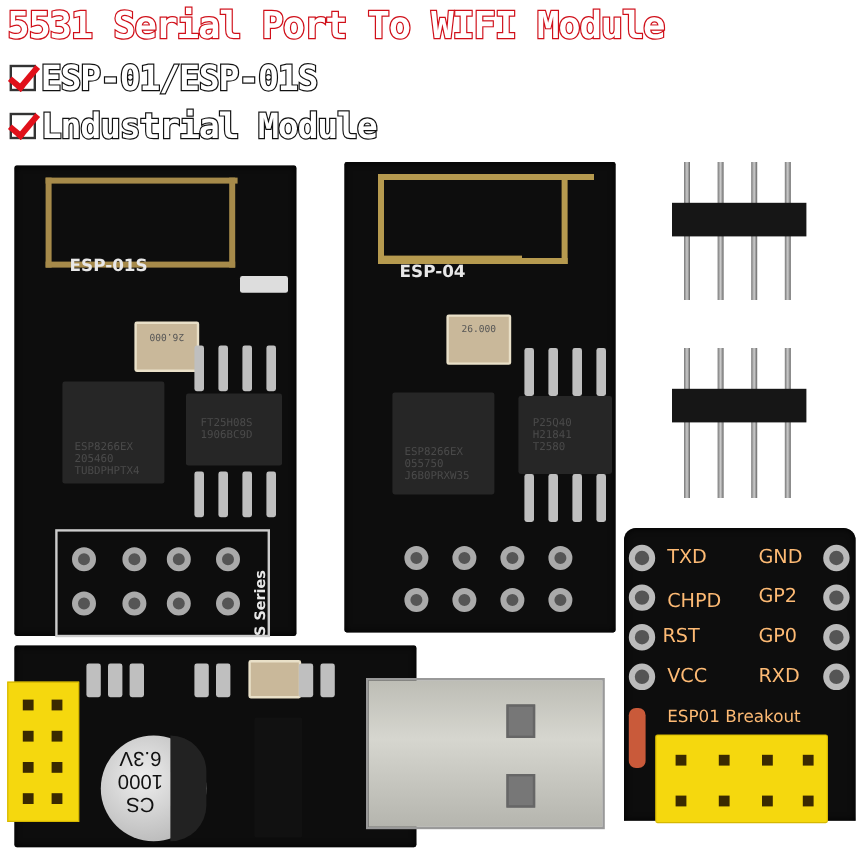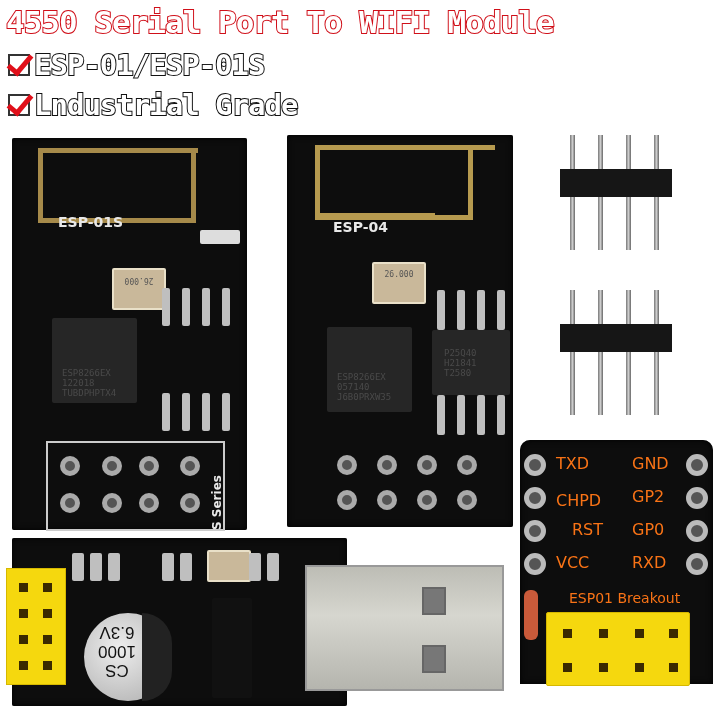--- a/index.html
+++ b/index.html
@@ -17,49 +17,55 @@
   .silk{color:#e8e8e8;font-family:"DejaVu Sans",sans-serif;font-weight:bold;}
   .chip{background:#262626;border-radius:2px;}
   .pad{background:#bfbfbf;border-radius:2px;}
   .hole{width:20px;height:20px;border-radius:50%;background:#555;border:5px solid #aaa;box-sizing:border-box;}
   .crystal{background:#c9b89a;border:2px solid #e9e0c8;border-radius:2px;}
   .pin{width:5px;background:linear-gradient(90deg,#777,#ccc,#666);}
   .hdr{background:#161616;}
   .yellow{background:#f5d80e;border:1px solid #d6b800;}
   .sq{width:9px;height:9px;background:#3a2a00;}
   .usb{background:linear-gradient(180deg,#bdbdb5,#d6d6cf 40%,#b5b5ae);border:2px solid #999;}
-  .bo-lbl{color:#f97316;font-family:"DejaVu Sans",sans-serif;font-size:16px;}
+  .bo-lbl{color:#fdba74;font-family:"DejaVu Sans",sans-serif;font-size:16px;}
   .cap{border-radius:50%;background:radial-gradient(circle at 40% 40%,#eee,#aaa);}
 </style>
 </head>
 <body>
 
-<div class="abs headline">4550 Serial Port To WIFI Module</div>
+<div class="abs headline">5531 Serial Port To WIFI Module</div>
 <div class="abs feat" style="top:48px;">
   <span class="chk"></span>
   <span>ESP-01/ESP-01S</span>
 </div>
 <div class="abs feat" style="top:88px;">
   <span class="chk"></span>
-  <span>Lndustrial Grade</span>
+  <span>Lndustrial Module</span>
 </div>
 
 <div class="abs pcb" style="left:12px;top:138px;width:235px;height:392px;">
   <div class="abs antenna" style="left:26px;top:10px;width:148px;height:70px;"></div>
   <div class="abs gold" style="left:26px;top:10px;width:160px;height:5px;"></div>
   <div class="abs silk" style="left:46px;top:76px;font-size:14px;">ESP-01S</div>
   <div class="abs pad" style="left:188px;top:92px;width:40px;height:14px;background:#ddd;"></div>
   <div class="abs crystal" style="left:100px;top:130px;width:50px;height:38px;">
     <div style="font-size:8px;color:#555;text-align:center;margin-top:6px;transform:rotate(180deg);">26.000</div>
   </div>
   <div class="abs chip" style="left:40px;top:180px;width:85px;height:85px;">
     <div style="font-size:9px;color:#4a4a4a;margin:50px 0 0 10px;line-height:10px;">
       <div>ESP8266EX</div>
-      <div>122018</div>
+      <div>205460</div>
       <div>TUBDPHPTX4</div>
+    </div>
+  </div>
+  <div class="abs chip" style="left:143px;top:190px;width:80px;height:60px;">
+    <div style="font-size:9px;color:#4a4a4a;margin:20px 0 0 12px;line-height:10px;">
+      <div>FT25H08S</div>
+      <div>1906BC9D</div>
     </div>
   </div>
   <div class="abs pad" style="left:150px;top:150px;width:8px;height:38px;"></div>
   <div class="abs pad" style="left:170px;top:150px;width:8px;height:38px;"></div>
   <div class="abs pad" style="left:190px;top:150px;width:8px;height:38px;"></div>
   <div class="abs pad" style="left:210px;top:150px;width:8px;height:38px;"></div>
   <div class="abs pad" style="left:150px;top:255px;width:8px;height:38px;"></div>
   <div class="abs pad" style="left:170px;top:255px;width:8px;height:38px;"></div>
   <div class="abs pad" style="left:190px;top:255px;width:8px;height:38px;"></div>
   <div class="abs pad" style="left:210px;top:255px;width:8px;height:38px;"></div>
@@ -79,21 +85,21 @@
   <div class="abs antenna" style="left:28px;top:10px;width:148px;height:70px;border-color:#b69a4f;"></div>
   <div class="abs gold" style="left:28px;top:10px;width:180px;height:5px;background:#b69a4f;"></div>
   <div class="abs gold" style="left:28px;top:78px;width:120px;height:5px;background:#b69a4f;"></div>
   <div class="abs silk" style="left:46px;top:84px;font-size:14px;">ESP-04</div>
   <div class="abs crystal" style="left:85px;top:127px;width:50px;height:38px;">
     <div style="font-size:8px;color:#555;text-align:center;margin-top:6px;">26.000</div>
   </div>
   <div class="abs chip" style="left:40px;top:192px;width:85px;height:85px;">
     <div style="font-size:9px;color:#4a4a4a;margin:45px 0 0 10px;line-height:10px;">
       <div>ESP8266EX</div>
-      <div>057140</div>
+      <div>055750</div>
       <div>J6B0PRXW35</div>
     </div>
   </div>
   <div class="abs chip" style="left:145px;top:195px;width:78px;height:65px;">
     <div style="font-size:9px;color:#4a4a4a;margin:18px 0 0 12px;line-height:10px;">
       <div>P25Q40</div>
       <div>H21841</div>
       <div>T2580</div>
     </div>
   </div>
@@ -168,28 +174,28 @@
   <div class="abs hole" style="left:4px;top:14px;width:22px;height:22px;border-color:#bbb;"></div>
   <div class="abs hole" style="left:4px;top:47px;width:22px;height:22px;border-color:#bbb;"></div>
   <div class="abs hole" style="left:4px;top:80px;width:22px;height:22px;border-color:#bbb;"></div>
   <div class="abs hole" style="left:4px;top:113px;width:22px;height:22px;border-color:#bbb;"></div>
   <div class="abs hole" style="left:166px;top:14px;width:22px;height:22px;border-color:#bbb;"></div>
   <div class="abs hole" style="left:166px;top:47px;width:22px;height:22px;border-color:#bbb;"></div>
   <div class="abs hole" style="left:166px;top:80px;width:22px;height:22px;border-color:#bbb;"></div>
   <div class="abs hole" style="left:166px;top:113px;width:22px;height:22px;border-color:#bbb;"></div>
   <div class="abs bo-lbl" style="left:36px;top:14px;">TXD</div>
   <div class="abs bo-lbl" style="left:36px;top:51px;">CHPD</div>
-  <div class="abs bo-lbl" style="left:52px;top:80px;">RST</div>
+  <div class="abs bo-lbl" style="left:32px;top:80px;">RST</div>
   <div class="abs bo-lbl" style="left:36px;top:113px;">VCC</div>
   <div class="abs bo-lbl" style="left:112px;top:14px;">GND</div>
   <div class="abs bo-lbl" style="left:112px;top:47px;">GP2</div>
   <div class="abs bo-lbl" style="left:112px;top:80px;">GP0</div>
   <div class="abs bo-lbl" style="left:112px;top:113px;">RXD</div>
   <div class="abs" style="left:4px;top:150px;width:14px;height:50px;background:#c95a3a;border-radius:6px;"></div>
-  <div class="abs bo-lbl" style="left:36px;top:150px;font-size:14px;white-space:nowrap;margin-left:13px;">ESP01 Breakout</div>
+  <div class="abs bo-lbl" style="left:36px;top:150px;font-size:14px;white-space:nowrap;">ESP01 Breakout</div>
   <div class="abs yellow" style="left:26px;top:172px;width:142px;height:72px;border-radius:2px;">
     <div class="abs sq" style="left:16px;top:16px;"></div>
       <div class="abs sq" style="left:52px;top:16px;"></div>
     <div class="abs sq" style="left:88px;top:16px;"></div>
       <div class="abs sq" style="left:122px;top:16px;"></div>
     <div class="abs sq" style="left:16px;top:50px;"></div>
       <div class="abs sq" style="left:52px;top:50px;"></div>
     <div class="abs sq" style="left:88px;top:50px;"></div>
       <div class="abs sq" style="left:122px;top:50px;"></div>
   </div>

